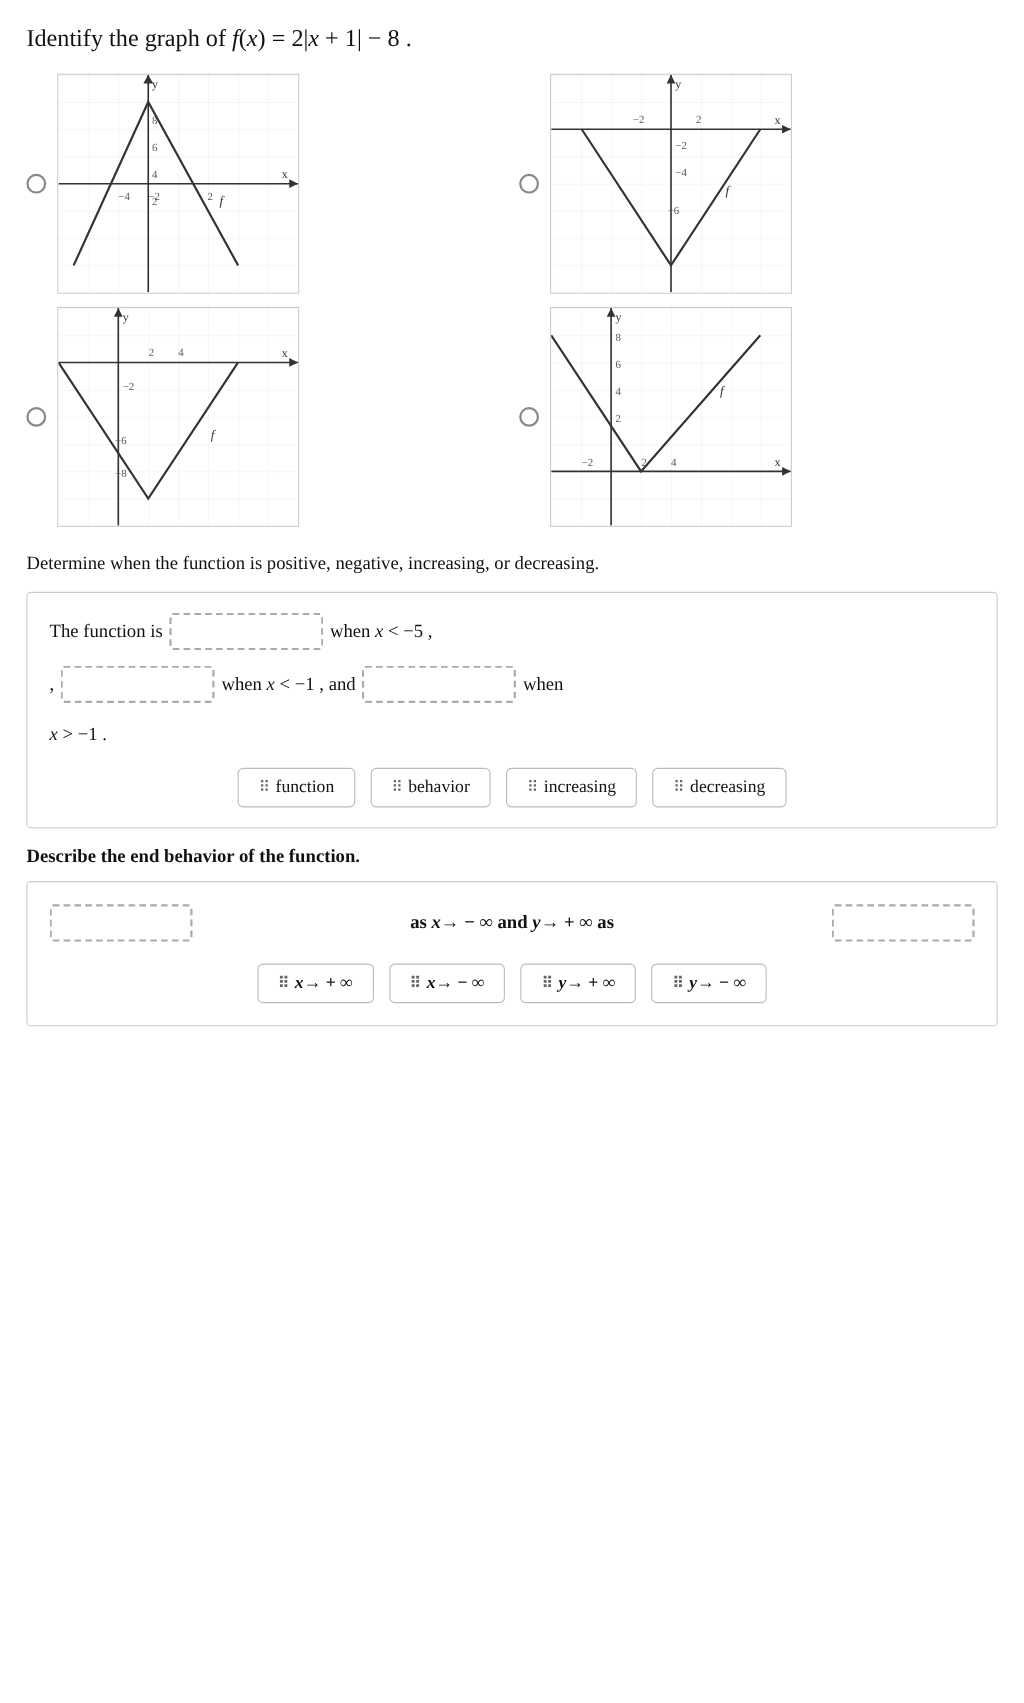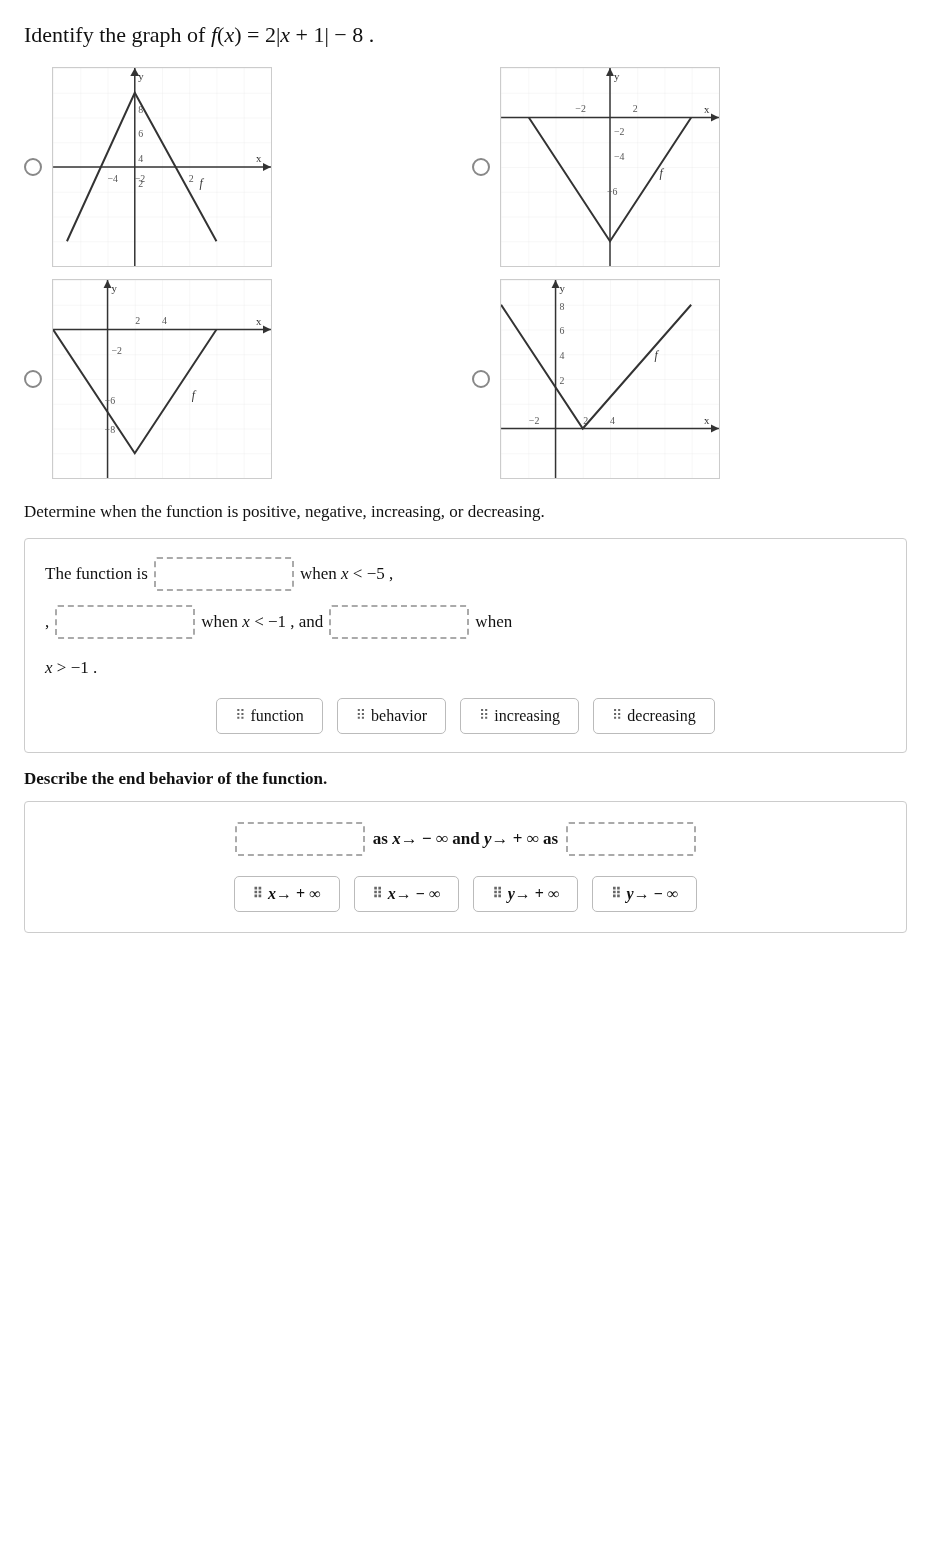--- a/index.html
+++ b/index.html
@@ -104,21 +104,21 @@
     .end-behavior-box {
       border: 1px solid #ccc;
       border-radius: 4px;
       padding: 20px;
       margin-bottom: 16px;
       background: #fff;
     }
     .end-fill-line {
       display: flex;
       align-items: center;
-      justify-content: center;
+      justify-content: space-between;
       gap: 8px;
       font-size: 17px;
       flex-wrap: wrap;
     }
     .bottom-section {
       margin-top: 8px;
       font-weight: bold;
     }
     .section-label {
       font-size: 17px;

